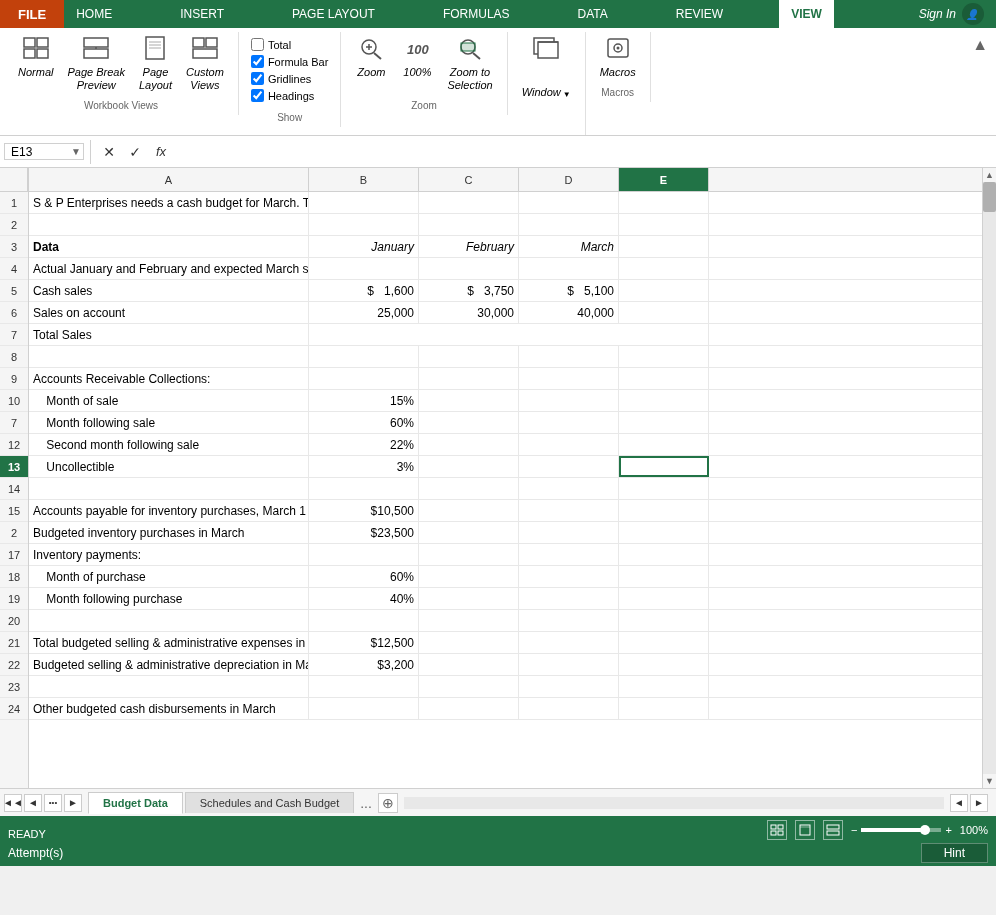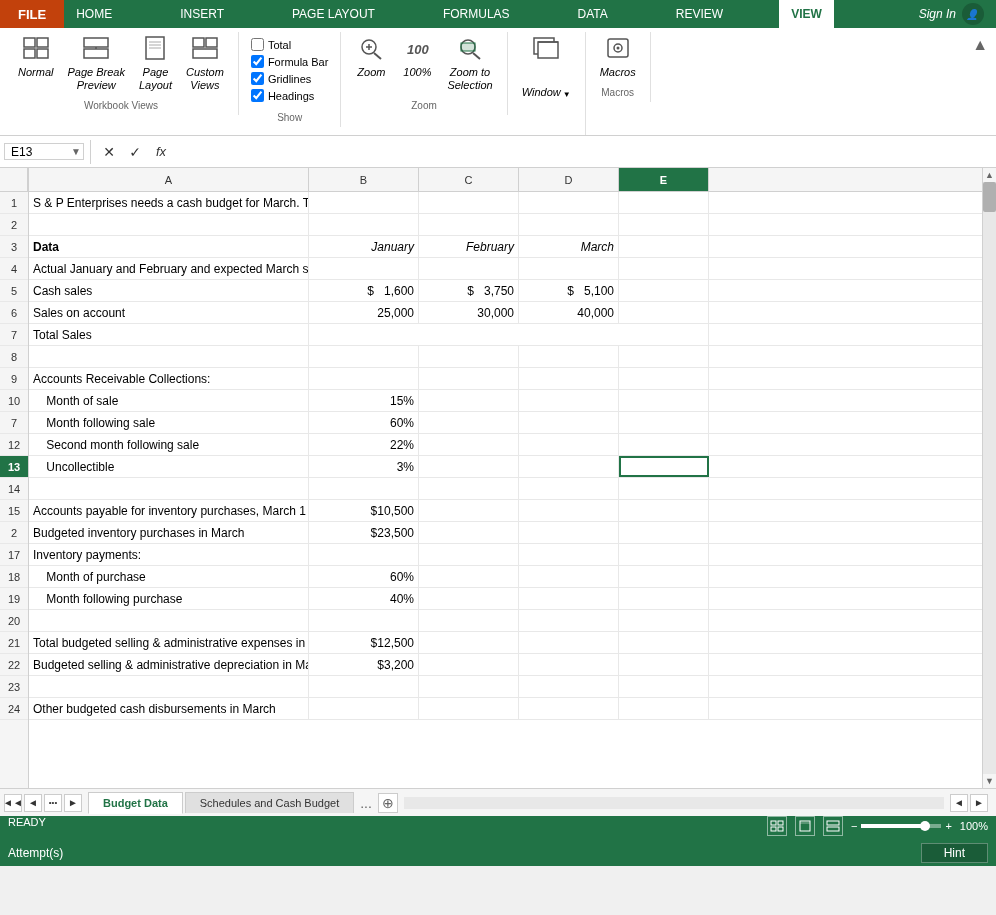--- a/index.html
+++ b/index.html
@@ -352,21 +352,21 @@
     .scrollbar-bottom {
       flex: 1;
       height: 12px;
       background: #e8e8e8;
       margin: 0 4px;
     }
 
     
     .status-bar {
       display: flex;
-      align-items: flex-start;
+      align-items: flex-end;
       background: #217346;
       color: white;
       height: 24px;
       padding: 0 8px;
       font-size: 11px;
     }
     .status-left { flex: 1; }
     .status-right {
       display: flex;
       align-items: center;

